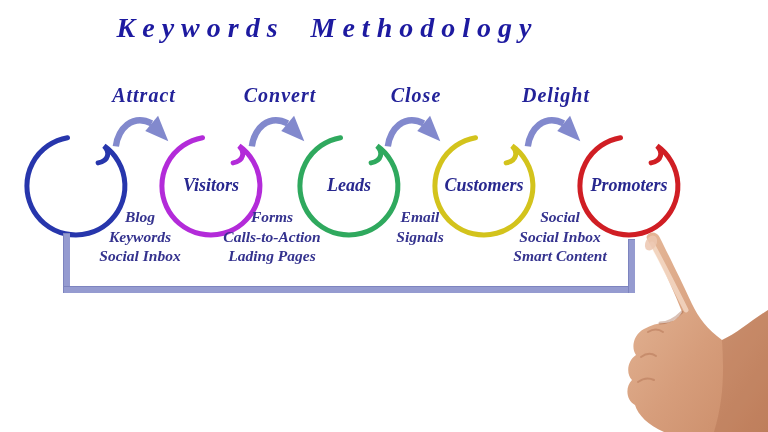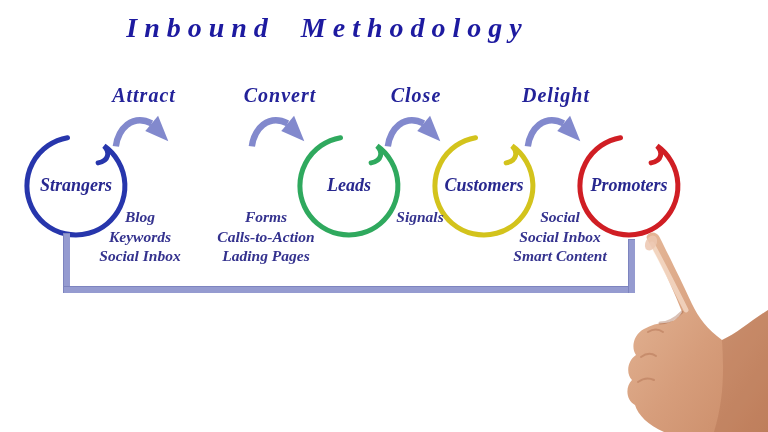--- a/index.html
+++ b/index.html
@@ -29,21 +29,21 @@
     font-size:15.5px;line-height:19.5px;font-style:italic;font-weight:bold;color:#34328e;
   }
   .bracket-seg{position:absolute;background:#959bd0;box-shadow:inset 1px 1px 0 #7d84bf;}
   .hand{position:absolute;left:618px;top:222px;width:150px;height:210px;}
 </style>
 </head>
 <body>
 
 <div class="canvas">
 
-  <h1 class="title">Inbound Methodology</h1>
+  <h1 class="title">Keywords Methodology</h1>
 
   <div class="transition" style="left:69px">
     <div class="t-label">Attract</div>
     <svg class="t-arrow" viewBox="0 0 100 60">
       <path d="M6,54 C8,40 14,28 24,20 C36,11 50,12 62,18" fill="none" stroke="#8289cd" stroke-width="10"></path>
       <polygon points="88,46 52,30 72,6" fill="#8289cd"></polygon>
     </svg>
   </div>
   <div class="transition" style="left:205px">
     <div class="t-label">Convert</div>
@@ -64,21 +64,26 @@
     <svg class="t-arrow" viewBox="0 0 100 60">
       <path d="M6,54 C8,40 14,28 24,20 C36,11 50,12 62,18" fill="none" stroke="#8289cd" stroke-width="10"></path>
       <polygon points="88,46 52,30 72,6" fill="#8289cd"></polygon>
     </svg>
   </div>
 
   <div class="stage" style="left:21px">
     <svg viewBox="0 0 110 110">
       <path d="M46.5,6.7 A49 49 0 1 0 83.1,14.9 c6,6 5,15 -6,17" fill="none" stroke="#2736ac" stroke-width="5" stroke-linecap="round"></path>
     </svg>
-    <div class="stage-label">Strangers</div>
+  </div>
+  <div class="stage" style="left:156px">
+    <svg viewBox="0 0 110 110">
+      <path d="M46.5,6.7 A49 49 0 1 0 83.1,14.9 c6,6 5,15 -6,17" fill="none" stroke="#b32bd9" stroke-width="5" stroke-linecap="round"></path>
+    </svg>
+    <div class="stage-label">Visitors</div>
   </div>
   <div class="stage" style="left:294px">
     <svg viewBox="0 0 110 110">
       <path d="M46.5,6.7 A49 49 0 1 0 83.1,14.9 c6,6 5,15 -6,17" fill="none" stroke="#2fa95e" stroke-width="5" stroke-linecap="round"></path>
     </svg>
     <div class="stage-label">Leads</div>
   </div>
   <div class="stage" style="left:429px">
     <svg viewBox="0 0 110 110">
       <path d="M46.5,6.7 A49 49 0 1 0 83.1,14.9 c6,6 5,15 -6,17" fill="none" stroke="#d3c31c" stroke-width="5" stroke-linecap="round"></path>
@@ -90,26 +95,27 @@
       <path d="M46.5,6.7 A49 49 0 1 0 83.1,14.9 c6,6 5,15 -6,17" fill="none" stroke="#d01e24" stroke-width="5" stroke-linecap="round"></path>
     </svg>
     <div class="stage-label">Promoters</div>
   </div>
 
   <div class="tactics" style="left:60px">
     <div>Blog</div>
     <div>Keywords</div>
     <div>Social Inbox</div>
   </div>
-  <div class="tactics" style="left:186px">
+  <div class="tactics" style="left:192px">
     <div>Forms</div>
     <div>Calls-to-Action</div>
     <div>Lading Pages</div>
   </div>
   <div class="tactics" style="left:340px">
+    <div>Email</div>
     <div>Signals</div>
   </div>
   <div class="tactics" style="left:480px">
     <div>Social</div>
     <div>Social Inbox</div>
     <div>Smart Content</div>
   </div>
 
   <div class="bracket-seg" style="left:63px;top:233px;width:7px;height:58px"></div>
   <div class="bracket-seg" style="left:63px;top:286px;width:572px;height:7px"></div>

